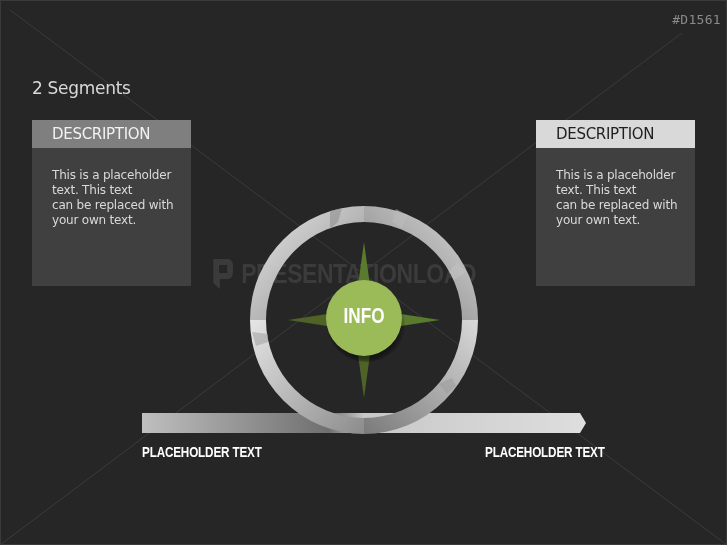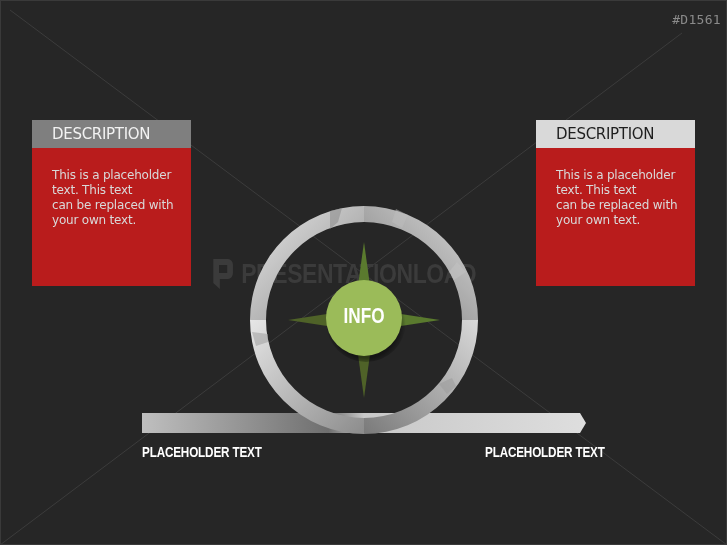--- a/index.html
+++ b/index.html
@@ -6,21 +6,21 @@
   body { width:727px; height:545px; background:#262626; position:relative; overflow:hidden;
          font-family:"Liberation Sans", sans-serif; }
   .slide { position:absolute; left:0; top:0; width:727px; height:528px; background:#262626; }
   .wm-lines { position:absolute; left:0; top:0; width:727px; height:545px; pointer-events:none; }
   .code { position:absolute; right:6px; top:12px; color:#8a8a8a; font-size:13px;
           font-family:"DejaVu Sans Mono", monospace; letter-spacing:0.3px; }
   .title { position:absolute; left:32px; top:34px; color:#f2f2f2; font-size:27px;
            font-family:"DejaVu Sans", sans-serif; font-weight:normal; letter-spacing:-0.6px; margin:0; }
   .subtitle { position:absolute; left:32px; top:78px; color:#d9d9d9; font-size:17px;
               font-family:"DejaVu Sans", sans-serif; letter-spacing:-0.3px; }
-  .desc-box { position:absolute; top:120px; width:159px; height:166px; background:#b91c1c; }
+  .desc-box { position:absolute; top:120px; width:159px; height:166px; background:#404040; }
   .desc-box.left { left:32px; }
   .desc-box.right { left:536px; }
   .desc-head { height:28px; line-height:28px; padding-left:20px; font-size:15px;
                font-family:"DejaVu Sans", sans-serif; letter-spacing:-0.3px; }
   .left .desc-head { background:#7f7f7f; color:#f2f2f2; }
   .right .desc-head { background:#d9d9d9; color:#1e1e1e; }
   .desc-body { padding:20px 10px 0 20px; color:#d9d9d9; font-size:12px; line-height:15px;
                font-family:"DejaVu Sans", sans-serif; letter-spacing:-0.2px; }
   .desc-body span { display:block; white-space:nowrap; }
   .watermark { position:absolute; left:210px; top:256px; color:#3b3b3b; font-size:28px; font-weight:bold;
@@ -41,20 +41,21 @@
 <body>
 
 <div class="slide">
 
   <svg class="wm-lines" viewBox="0 0 727 545">
     <line x1="10" y1="10" x2="727" y2="545" stroke="#3c3c3c" stroke-width="1"></line>
     <line x1="682" y1="33" x2="0" y2="545" stroke="#3c3c3c" stroke-width="1"></line>
   </svg>
 
   <div class="code">#D1561</div>
+  <div class="subtitle">2 Segments</div>
 
   <div class="desc-box left">
     <div class="desc-head">DESCRIPTION</div>
     <div class="desc-body">
       <span>This is a placeholder</span>
       <span>text. This text</span>
       <span>can be replaced with</span>
       <span>your own text.</span>
     </div>
   </div>

